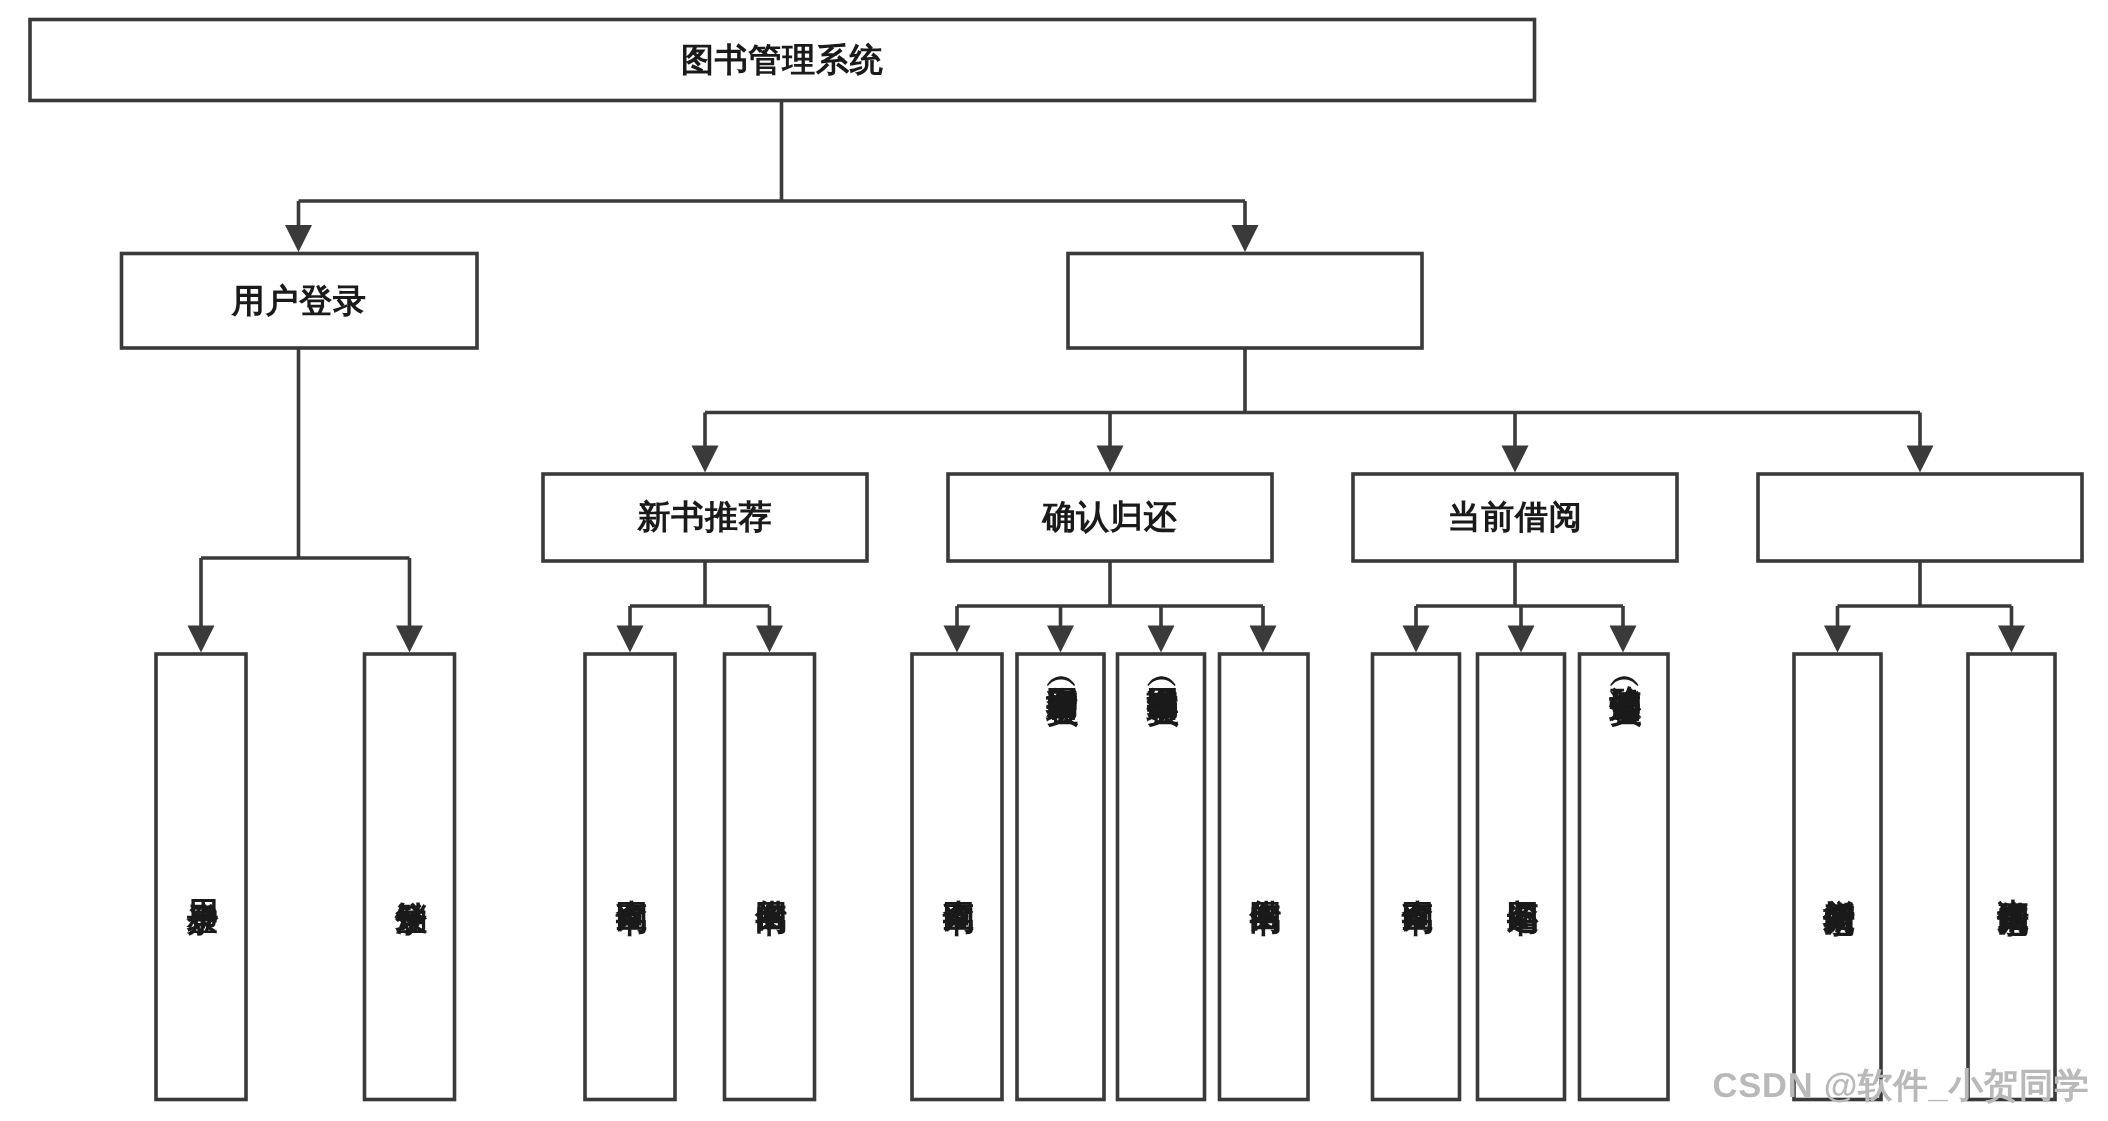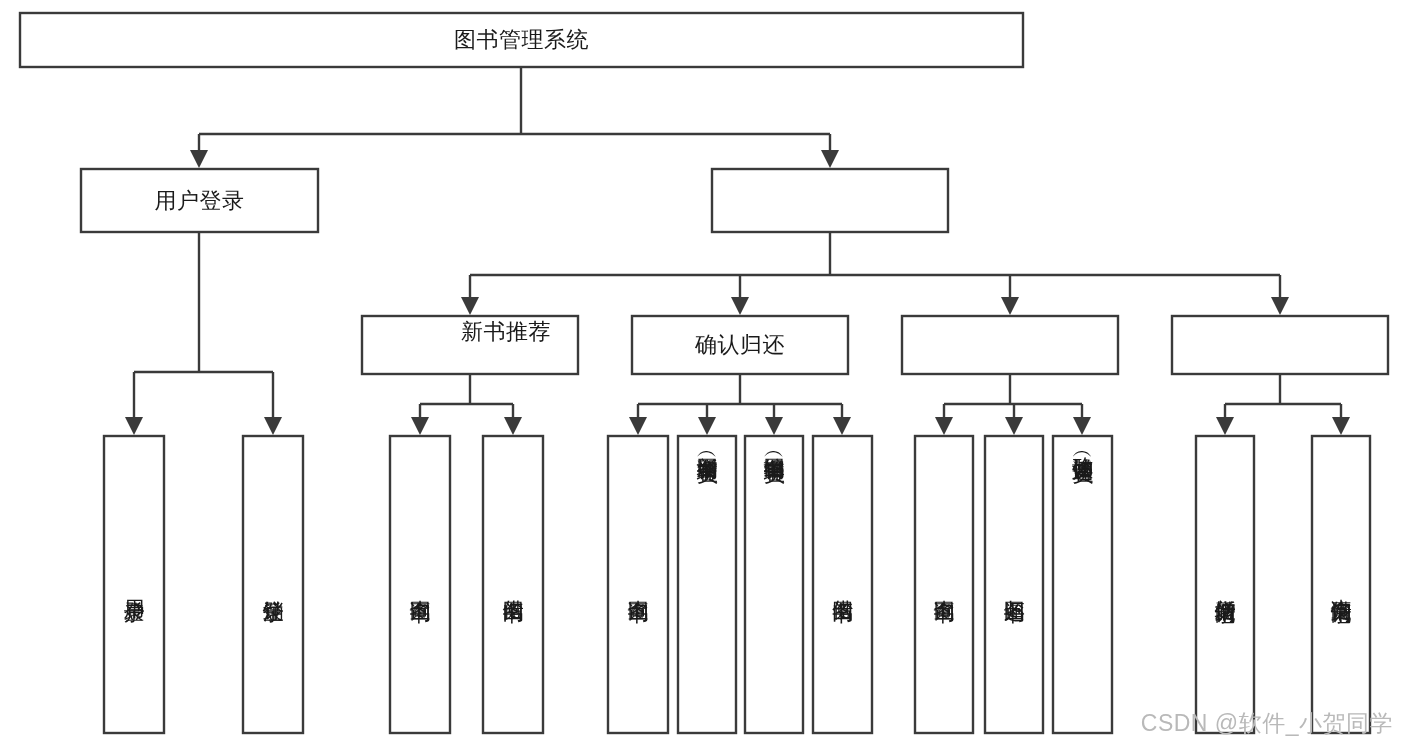--- a/index.html
+++ b/index.html
@@ -11,20 +11,21 @@
     width: 1405px;
     height: 747px;
     font-family: "Liberation Sans", "DejaVu Sans", sans-serif;
     overflow: hidden;
     position: relative;
   }
   #diagram-root {
     position: relative;
     width: 1405px;
     height: 747px;
+    font-weight: bold;
   }
   svg.diagram-svg {
     position: absolute;
     top: 0;
     left: 0;
     width: 1405px;
     height: 747px;
     display: block;
   }
   .node-box {
@@ -200,26 +201,29 @@
   </svg>
 
   <div class="hlabel-wrap" style="left:20px; top:13px; width:1003px; height:54px;">
     <span class="hlabel-text">图书管理系统</span>
   </div>
 
   <div class="hlabel-wrap" style="left:81px; top:169px; width:237px; height:63px;">
     <span class="hlabel-text">用户登录</span>
   </div>
 
-  <div class="hlabel-wrap" style="left:362px; top:303px; width:216px; height:58px;padding-left:36px;">
+  <div class="hlabel-wrap" style="left:362px; top:316px; width:216px; height:58px;">
     <span class="hlabel-text">新书推荐</span>
   </div>
   <div class="hlabel-wrap" style="left:632px; top:316px; width:216px; height:58px;">
     <span class="hlabel-text">确认归还</span>
   </div>
+  <div class="hlabel-wrap" style="left:902px; top:316px; width:216px; height:58px;">
+    <span class="hlabel-text">当前借阅</span>
+  </div>
 
   <div class="vlabel-wrap" style="left:104px; top:436px; width:60px; height:297px;">
     <span class="vlabel-text">用户登录</span>
   </div>
   <div class="vlabel-wrap" style="left:243px; top:436px; width:60px; height:297px;">
     <span class="vlabel-text">注销登录</span>
   </div>
   <div class="vlabel-wrap" style="left:390px; top:436px; width:60px; height:297px;">
     <span class="vlabel-text">查询图书</span>
   </div>

